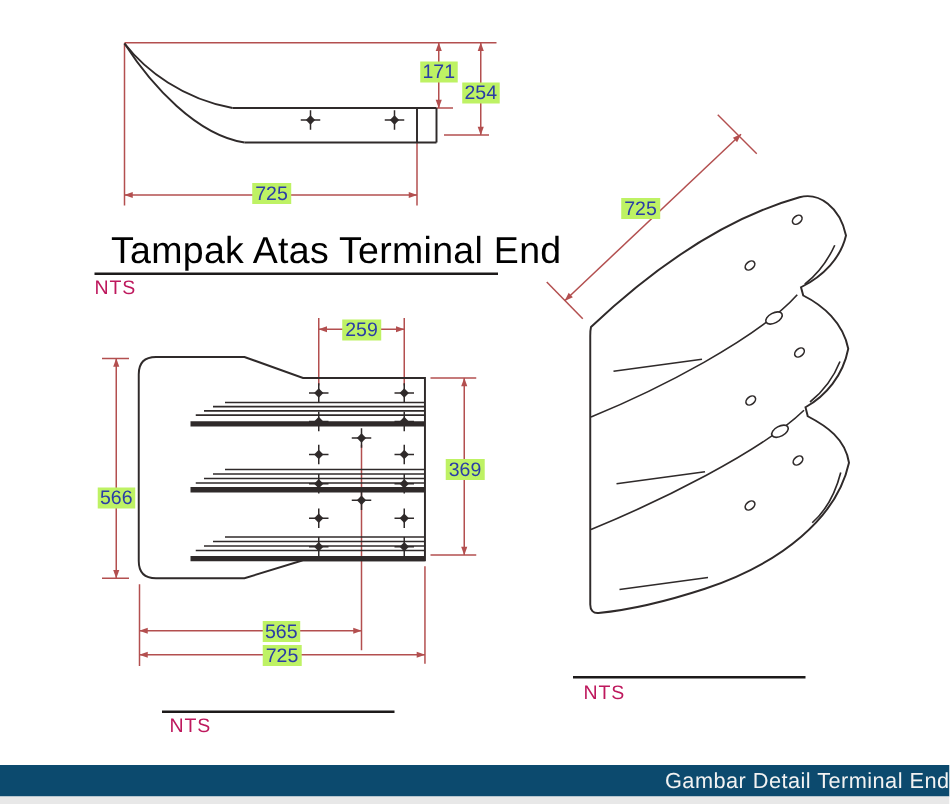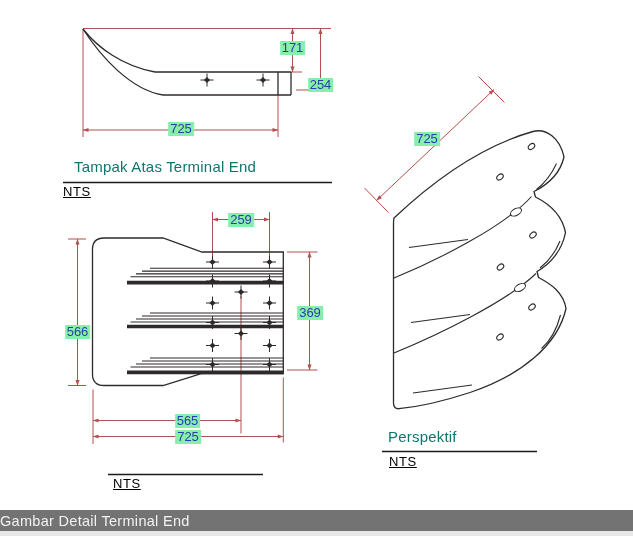--- a/index.html
+++ b/index.html
@@ -3,48 +3,47 @@
 <meta charset="utf-8">
 <style>
   html,body{margin:0;padding:0;}
   body{font-family:"Liberation Sans",sans-serif;}
   .stage{position:relative;width:633px;height:536px;background:#ffffff;overflow:hidden;}
   .stage svg{position:absolute;left:0;top:0;}
   .dim{
     position:absolute;
     transform:translate(-50%,-50%);
     color:#2b3da6;
-    background:#86efac;
+    background:#bef264;
     font-size:13px;
     line-height:14px;
     padding:0 2px;
     white-space:nowrap;
   }
   .view-title{
     position:absolute;
-    color:#0f766e;
-    font-size:15px;
+    color:#000000;
+    font-size:25px;
     line-height:22px;
     white-space:nowrap;
     letter-spacing:.2px;
   }
   .nts{
     position:absolute;
-    color:#000000;
+    color:#be185d;
     font-size:13px;
     line-height:14px;
     letter-spacing:.6px;
     white-space:nowrap;
-    text-decoration:underline;
   }
   .caption-bar{
     position:absolute;
     left:0;top:510px;width:633px;height:21px;
-    background:#737373;
-    display:flex;align-items:center;justify-content:flex-start;
+    background:#0c4a6e;
+    display:flex;align-items:center;justify-content:flex-end;
   }
   .caption-bar span{
     color:#f2f2f2;
     font-size:14.5px;
     letter-spacing:.3px;
   }
   .bottom-strip{
     position:absolute;left:0;top:531px;width:633px;height:5px;
     background:#e8e8e8;
   }
@@ -197,37 +196,36 @@
         <ellipse cx="532" cy="307" rx="3.6" ry="2.5" transform="rotate(-40 532 307)"></ellipse>
         <ellipse cx="500" cy="337" rx="3.6" ry="2.5" transform="rotate(-40 500 337)"></ellipse>
         <ellipse cx="516" cy="212" rx="6" ry="3.3" transform="rotate(-28 516 212)"></ellipse>
         <ellipse cx="520" cy="287.5" rx="6" ry="3.3" transform="rotate(-28 520 287.5)"></ellipse>
       </g>
       <line x1="382" y1="451.5" x2="537" y2="451.5" stroke="#1d1a1a" stroke-width="1.6"></line>
     </g>
   </svg>
 
   <span class="dim" style="left:292.5px;top:48px;">171</span>
-  <span class="dim" style="left:320.5px;top:61.5px;margin-top:23px;">254</span>
+  <span class="dim" style="left:320.5px;top:61.5px;">254</span>
   <span class="dim" style="left:181px;top:129px;">725</span>
 
   <span class="dim" style="left:241px;top:220px;">259</span>
   <span class="dim" style="left:77.5px;top:332px;">566</span>
   <span class="dim" style="left:310px;top:313px;">369</span>
   <span class="dim" style="left:167.5px;top:420.5px;margin-left:20px;">565</span>
   <span class="dim" style="left:188px;top:436.5px;">725</span>
 
   <span class="dim" style="left:427px;top:139px;">725</span>
 
   <div class="view-title" style="left:74px;top:156px;">Tampak Atas Terminal End</div>
   <div class="nts" style="left:63px;top:185px;">NTS</div>
 
   <div class="nts" style="left:113px;top:476.5px;">NTS</div>
 
-  <div class="view-title" style="left:388px;top:426px;">Perspektif</div>
   <div class="nts" style="left:389px;top:454.5px;">NTS</div>
 
   <div class="caption-bar">
     <span>Gambar Detail Terminal End</span>
   </div>
   <div class="bottom-strip"></div>
 
 </div>
 
 </body></html>

